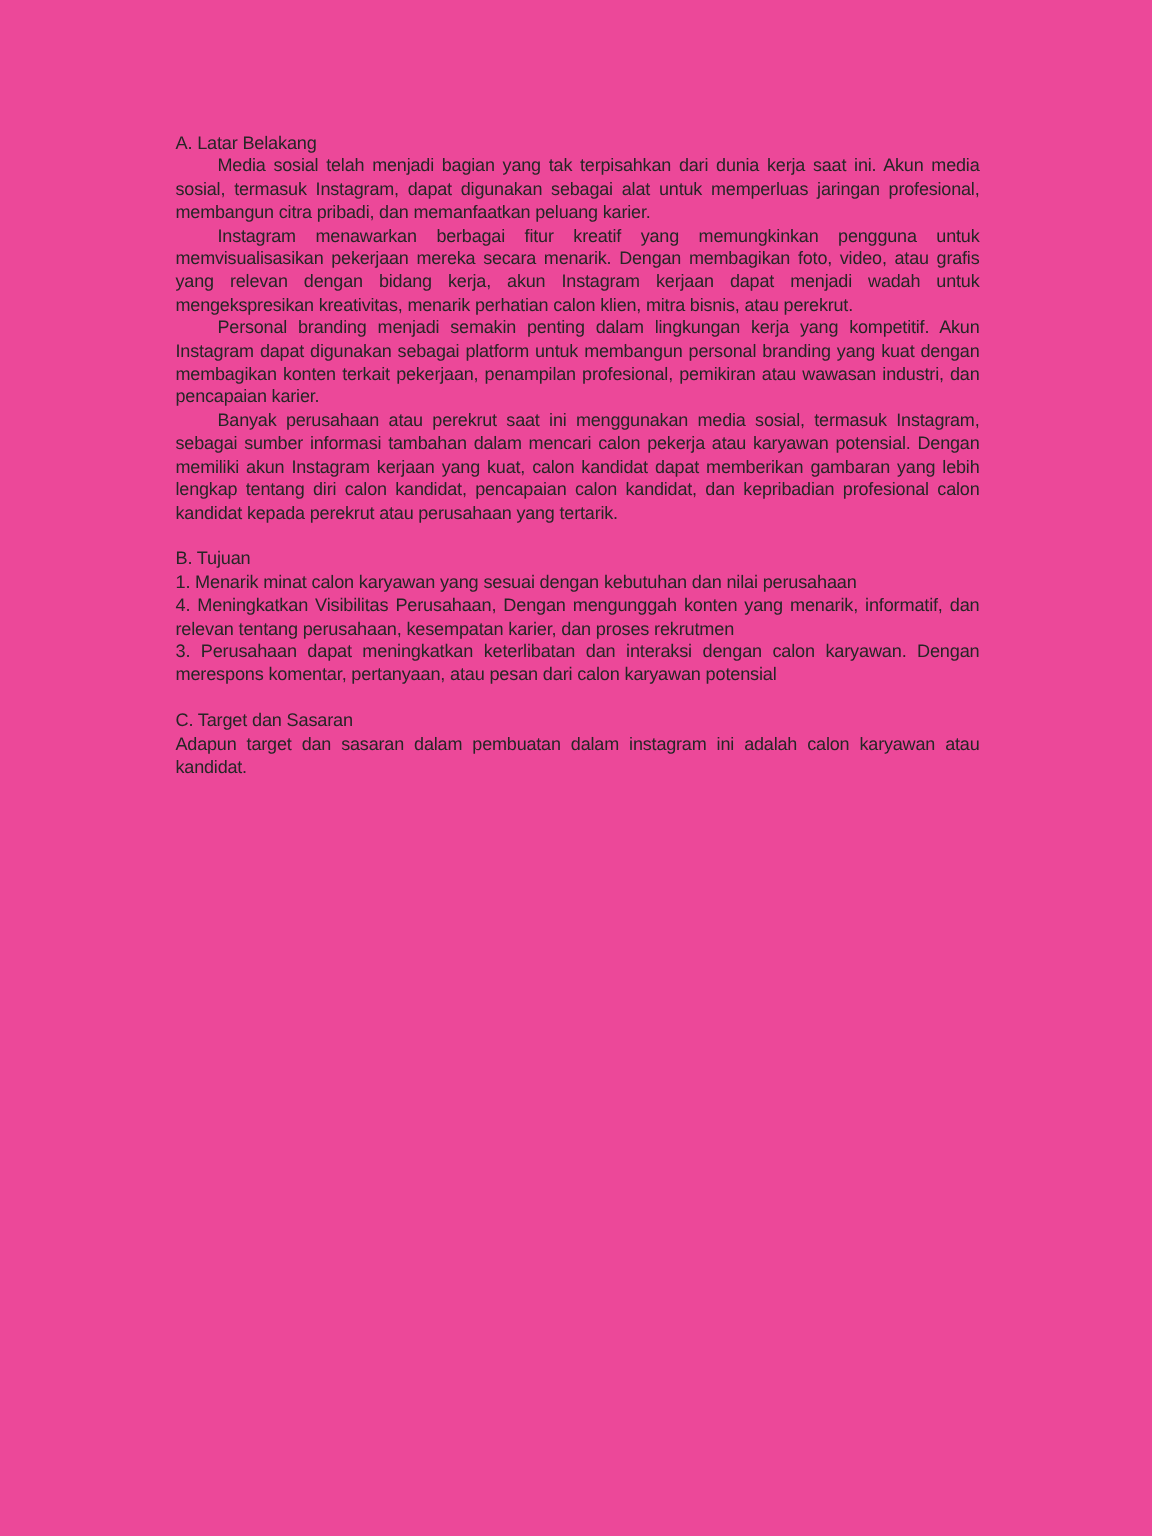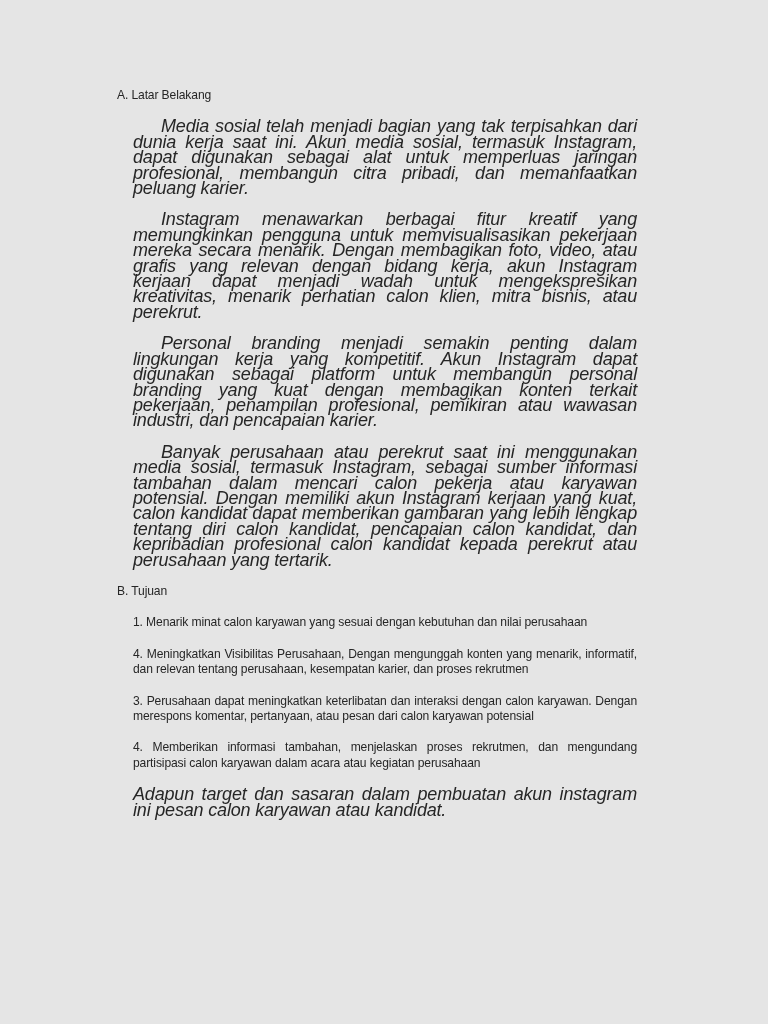--- a/index.html
+++ b/index.html
@@ -11,21 +11,21 @@
     width: 768px;
     height: 1024px;
     font-family: "Liberation Sans", sans-serif;
     color: #262626;
     -webkit-font-smoothing: antialiased;
   }
   .page {
     position: relative;
     width: 768px;
     height: 1024px;
-    background: #e5e5e5;
+    background: #ec4899;
     box-sizing: border-box;
     overflow: hidden;
   }
   .content {
     position: absolute;
     left: 117px;
     top: 88px;
     width: 536px;
   }
   .section {
@@ -35,38 +35,37 @@
     margin-bottom: 0;
   }
   .heading {
     font-size: 12.1px;
     line-height: 15.4px;
     text-align: left;
     margin: 0;
     letter-spacing: -0.01em;
   }
   .para {
-    font-size: 18px;
+    font-size: 12px;
     line-height: 15.4px;
     text-align: justify;
     text-justify: inter-word;
-    margin: 16px;
+    margin: 0;
     text-indent: 28px;
     letter-spacing: -0.01em;
-    font-style: italic;
   }
   .para.no-indent {
     text-indent: 0;
   }
   .list-item {
     font-size: 12.1px;
     line-height: 15.4px;
     text-align: justify;
     text-justify: inter-word;
-    margin: 16px;
+    margin: 0;
     text-indent: 0;
     letter-spacing: -0.01em;
   }
   
   .list-item.single,
   .para.single {
     text-align: left;
   }
 </style>
 </head>
@@ -81,21 +80,21 @@
       <p class="para">Instagram menawarkan berbagai fitur kreatif yang memungkinkan pengguna untuk memvisualisasikan pekerjaan mereka secara menarik. Dengan membagikan foto, video, atau grafis yang relevan dengan bidang kerja, akun Instagram kerjaan dapat menjadi wadah untuk mengekspresikan kreativitas, menarik perhatian calon klien, mitra bisnis, atau perekrut.</p>
       <p class="para">Personal branding menjadi semakin penting dalam lingkungan kerja yang kompetitif. Akun Instagram dapat digunakan sebagai platform untuk membangun personal branding yang kuat dengan membagikan konten terkait pekerjaan, penampilan profesional, pemikiran atau wawasan industri, dan pencapaian karier.</p>
       <p class="para">Banyak perusahaan atau perekrut saat ini menggunakan media sosial, termasuk Instagram, sebagai sumber informasi tambahan dalam mencari calon pekerja atau karyawan potensial. Dengan memiliki akun Instagram kerjaan yang kuat, calon kandidat dapat memberikan gambaran yang lebih lengkap tentang diri calon kandidat, pencapaian calon kandidat, dan kepribadian profesional calon kandidat kepada perekrut atau perusahaan yang tertarik.</p>
     </div>
 
     <div class="section">
       <p class="heading">B. Tujuan</p>
       <p class="list-item single">1. Menarik minat calon karyawan yang sesuai dengan kebutuhan dan nilai perusahaan</p>
       <p class="list-item">4. Meningkatkan Visibilitas Perusahaan, Dengan mengunggah konten yang menarik, informatif, dan relevan tentang perusahaan, kesempatan karier, dan proses rekrutmen</p>
       <p class="list-item">3. Perusahaan dapat meningkatkan keterlibatan dan interaksi dengan calon karyawan. Dengan merespons komentar, pertanyaan, atau pesan dari calon karyawan potensial</p>
-      <p class="list-item">4. Memberikan informasi tambahan, menjelaskan proses rekrutmen, dan mengundang partisipasi calon karyawan dalam acara atau kegiatan perusahaan</p>
     </div>
 
     <div class="section">
-      <p class="para no-indent">Adapun target dan sasaran dalam pembuatan akun instagram ini pesan calon karyawan atau kandidat.</p>
+      <p class="heading">C. Target dan Sasaran</p>
+      <p class="para no-indent">Adapun target dan sasaran dalam pembuatan dalam instagram ini adalah calon karyawan atau kandidat.</p>
     </div>
 
   </div>
 </div>
 
 </body></html>

